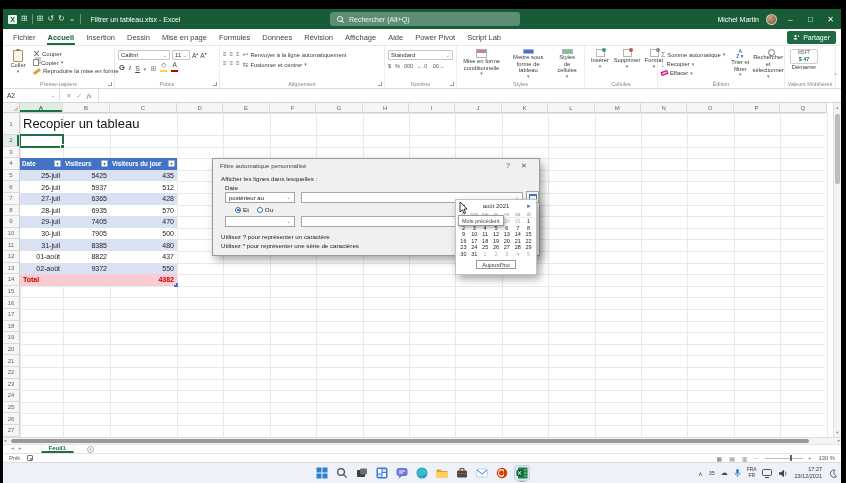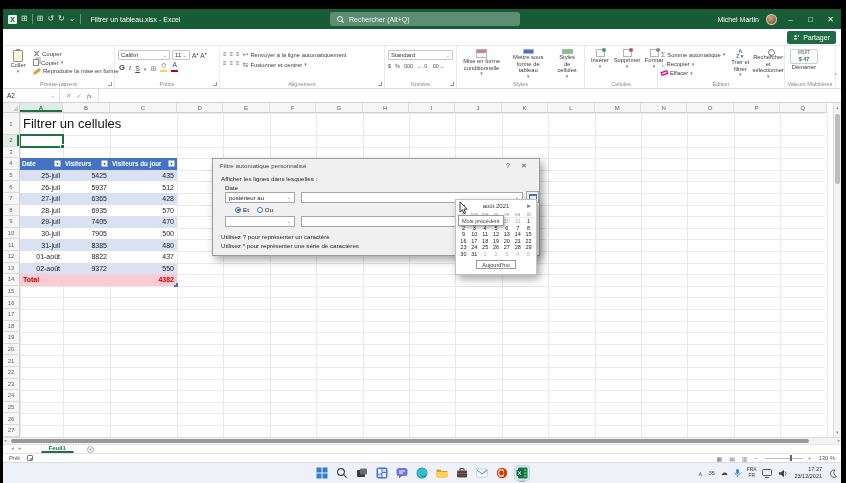--- a/index.html
+++ b/index.html
@@ -200,20 +200,34 @@
     <div class="tb-right">
       <span class="tb-user">Michel Martin</span>
       <span class="avatar"></span>
       <span class="wbtn">–</span>
       <span class="wbtn">□</span>
       <span class="wbtn">✕</span>
     </div>
   </div>
 
   <div class="menubar">
+    <div id="menu-tabs">
+        <div class="mtab">Fichier</div>
+        <div class="mtab active">Accueil</div>
+        <div class="mtab">Insertion</div>
+        <div class="mtab">Dessin</div>
+        <div class="mtab">Mise en page</div>
+        <div class="mtab">Formules</div>
+        <div class="mtab">Données</div>
+        <div class="mtab">Révision</div>
+        <div class="mtab">Affichage</div>
+        <div class="mtab">Aide</div>
+        <div class="mtab">Power Pivot</div>
+        <div class="mtab">Script Lab</div>
+      </div>
     <div class="share-btn">
       <svg viewBox="0 0 10 10">
           <circle cx="3.5" cy="3" r="1.6" fill="#fff"></circle>
           <path d="M1 8 a2.5 2.5 0 0 1 5 0Z" fill="#fff"></path>
           <path d="M7 4.5 l2-1.5 -2-1.5Z" fill="#fff"></path>
         </svg>
       <span>Partager</span>
     </div>
   </div>
 
@@ -512,21 +526,21 @@
         <div class="rhead" style="top: 240.8px; height: 11.6px;">20</div>
         <div class="rhead" style="top: 252.4px; height: 11.6px;">21</div>
         <div class="rhead" style="top: 264px; height: 11.6px;">22</div>
         <div class="rhead" style="top: 275.6px; height: 11.6px;">23</div>
         <div class="rhead" style="top: 287.2px; height: 11.6px;">24</div>
         <div class="rhead" style="top: 298.8px; height: 11.6px;">25</div>
         <div class="rhead" style="top: 310.4px; height: 11.6px;">26</div>
         <div class="rhead" style="top: 322px; height: 11.6px;">27</div>
         <div class="rhead" style="top: 333.6px; height: 11.6px;">28</div>
       </div>
-    <div class="a1title">Filtrer un cellules</div>
+    <div class="a1title">Recopier un tableau</div>
     <div class="sel" style="left:16px;top:31px;width:45px;height:13.5px;"></div>
     <div id="table-overlay" style="left: 17px; top: 55.2px;">
         <span class="tbl-handle"></span>
         <div class="trow thead">
           <div class="tcell" style="width: 43px;">
             <span>Date</span>
             <span class="filterbtn">▾</span>
           </div>
           <div class="tcell" style="width: 47px;">
             <span>Visiteurs</span>

